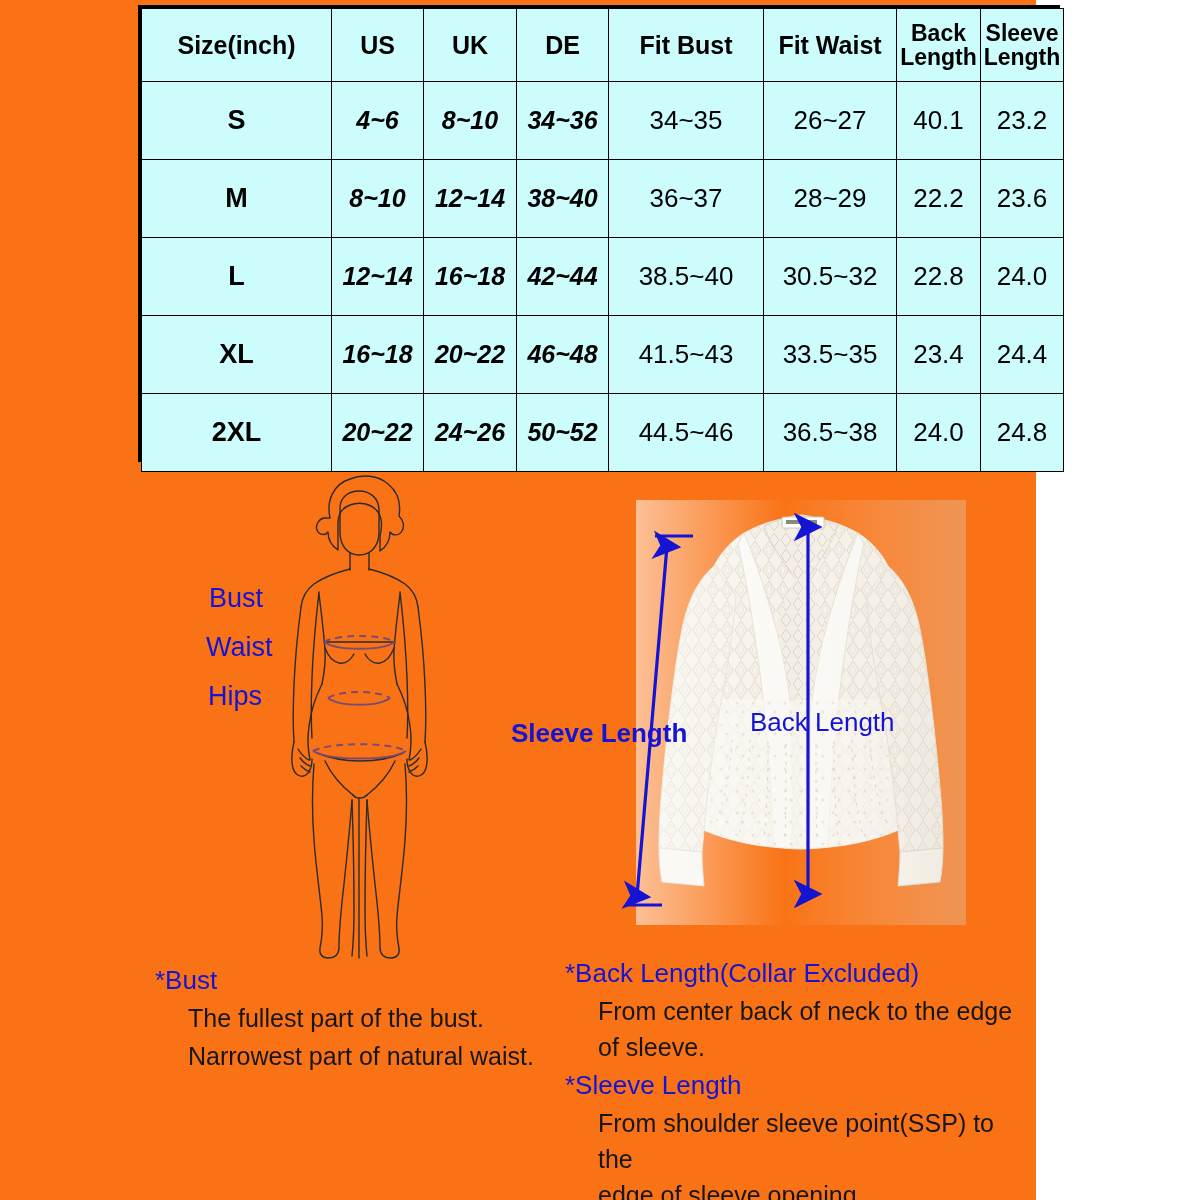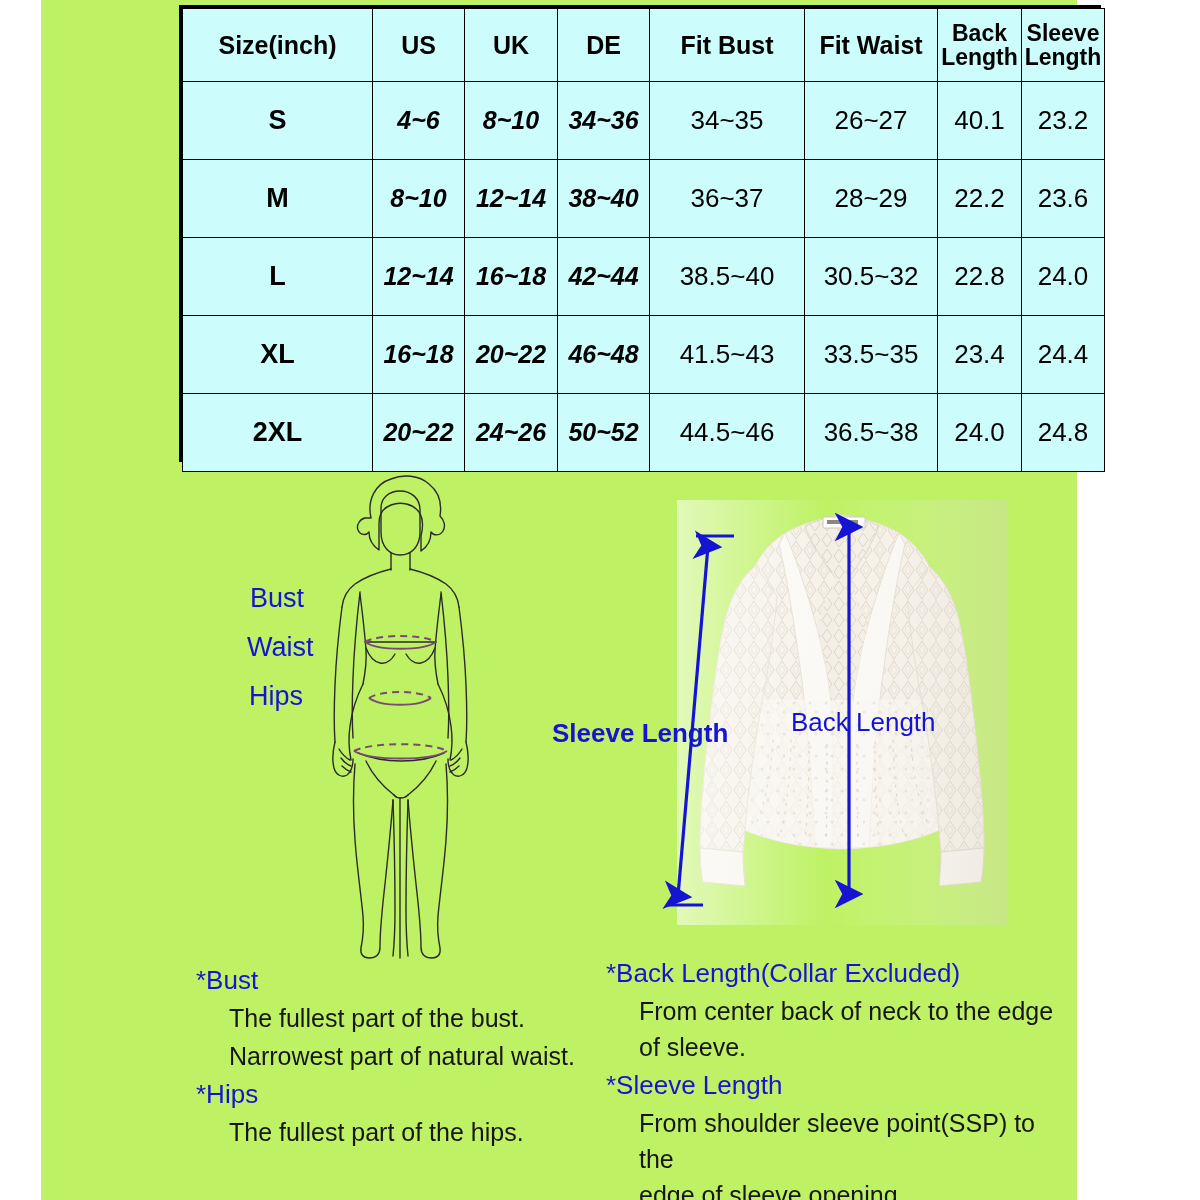--- a/index.html
+++ b/index.html
@@ -6,22 +6,21 @@
   html, body {
     margin: 0; padding: 0;
     width: 1200px; height: 1200px;
     background: #ffffff;
     font-family: "Liberation Sans", sans-serif;
     overflow: hidden;
   }
   #page {
     position: relative;
     width: 1036px; height: 1200px;
-    background: #bef264;
-    margin-left: 41px;
+    background: #f97316;
   }
 
   
   #size-table-wrap {
     position: absolute;
     left: 138px; top: 5px;
     width: 922px; height: 457px;
     border: 3px solid #000000;
     background: #ccfcfc;
   }
@@ -393,24 +392,20 @@
   <div id="label-back-length">Back Length</div>
 
   <div id="defs-left" class="defs">
     <div class="def-block">
       <div class="def-term">*Bust</div>
       <div class="def-desc">The fullest part of the bust.</div>
     </div>
     <div class="def-block">
       <div class="def-desc">Narrowest part of natural waist.</div>
     </div>
-    <div class="def-block">
-      <div class="def-term">*Hips</div>
-      <div class="def-desc">The fullest part of the hips.</div>
-    </div>
   </div>
 
   <div id="defs-right" class="defs">
     <div class="def-block">
       <div class="def-term">*Back Length(Collar Excluded)</div>
       <div class="def-desc">From center back of neck to the edge</div>
       <div class="def-desc">of sleeve.</div>
     </div>
     <div class="def-block">
       <div class="def-term">*Sleeve Length</div>

